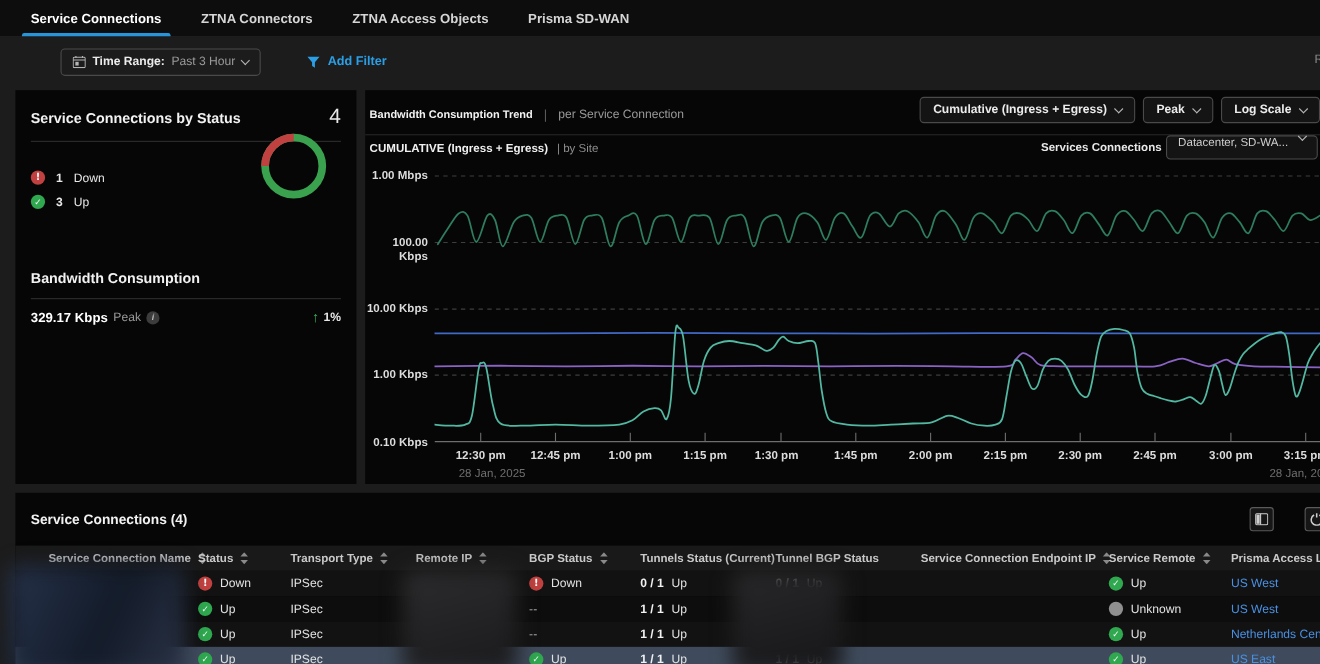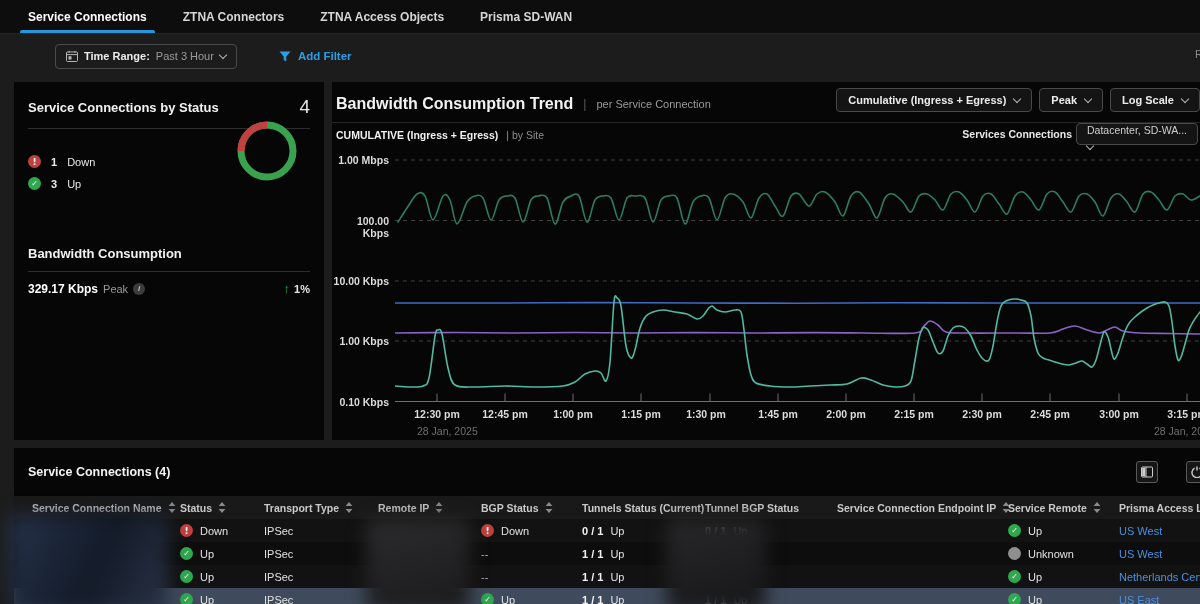--- a/index.html
+++ b/index.html
@@ -48,35 +48,35 @@
   .bw-stat{margin-top:9px;display:flex;align-items:center;}
   .bw-stat .v{font-size:12px;font-weight:700;color:#ffffff;}
   .bw-stat .q{font-size:11px;color:#9a9a9a;margin-left:5px;}
   .info-i{width:12px;height:12px;border-radius:50%;background:#3c3c3c;color:#bdbdbd;font-size:8px;
           font-weight:700;display:inline-flex;align-items:center;justify-content:center;margin-left:5px;
           font-style:italic;}
   .bw-change{margin-left:auto;display:flex;align-items:center;gap:4px;font-size:11px;font-weight:700;}
   .bw-change .arr{color:#35b558;font-size:13px;font-weight:700;}
   
   .chart-head{position:absolute;left:4px;top:8px;right:0;height:28px;display:flex;align-items:center;}
-  .chart-title{font-size:16px;font-weight:700;color:#f2f2f2;}
+  .chart-title{font-size:10px;font-weight:700;color:#f2f2f2;}
   .dividebar{color:#5a5a5a;margin:0 10px;font-size:12px;}
   .chart-sub{font-size:11px;color:#9a9a9a;}
   .pills{position:absolute;right:0;top:6px;display:flex;gap:7px;}
   .pill{height:24px;border:1px solid #4a4a4a;border-radius:4px;background:#141414;display:flex;
         align-items:center;gap:8px;padding:0 11px;font-size:11px;font-weight:700;color:#ececec;
         white-space:nowrap;cursor:pointer;flex:none;}
   .rule{position:absolute;left:0;right:0;top:40px;border-top:1px solid #262626;}
   .mode-row{position:absolute;left:4px;top:47px;display:flex;align-items:center;}
   .mode-lbl{font-size:10.5px;font-weight:700;color:#f0f0f0;}
   .mode-sub{font-size:10.5px;color:#8d8d8d;}
   .svc-row{position:absolute;right:2px;top:41px;display:flex;align-items:center;gap:4px;}
   .svc-lbl{font-size:10.5px;font-weight:700;color:#e8e8e8;}
   .svc-pill{height:22px;border:1px solid #4a4a4a;border-radius:4px;background:#141414;display:flex;
-            gap:10px;padding:0 10px;font-size:10.5px;color:#cfcfcf;cursor:pointer;flex-direction:column;}
+            gap:10px;padding:0 10px;font-size:10.5px;color:#cfcfcf;cursor:pointer;}
   
   #plot{position:absolute;left:63px;top:68px;}
   .ylab{position:absolute;left:0;width:57px;text-align:right;font-size:10.5px;font-weight:700;
         color:#dcdcdc;}
   .xlab{position:absolute;width:64px;text-align:center;font-size:10.5px;font-weight:700;color:#dcdcdc;
         top:326px;}
   .datelab{position:absolute;top:343px;font-size:10.5px;color:#6f6f6f;white-space:nowrap;}
   
   .tbl-title{position:absolute;left:14px;top:17px;font-size:12.5px;font-weight:700;color:#f2f2f2;}
   .tbl-btn{position:absolute;top:13px;width:22px;height:22px;border:1px solid #5a5a5a;border-radius:3px;
@@ -251,21 +251,21 @@
         <rect x="1.2" y="1.8" width="3" height="8.4" fill="#cfcfcf"></rect>
       </svg>
     </div>
     <div class="tbl-btn" style="right:-8px;">
       <svg width="12" height="12" viewBox="0 0 12 12">
         <path d="M3.6,2.2 a5,5 0 1 0 4.8,0" fill="none" stroke="#cfcfcf" stroke-width="1.4"></path>
         <line x1="6" y1="0.5" x2="6" y2="4.5" stroke="#cfcfcf" stroke-width="1.4"></line>
       </svg>
     </div>
     <div class="thead" id="thead">
-        <div class="th" style="left: 18px; justify-content: space-between;">
+        <div class="th" style="left: 30px; justify-content: space-between;">
           <span>Service Connection Name</span>
           <svg width="8" height="11" viewBox="0 0 8 11">
             <path d="M4,0 L7.4,4 H0.6 Z" fill="#8a8a8a"></path>
             <path d="M4,11 L7.4,7 H0.6 Z" fill="#8a8a8a"></path>
           </svg>
         </div>
         <div class="th" style="left: 166px;">
           <span>Status</span>
           <svg width="8" height="11" viewBox="0 0 8 11">
             <path d="M4,0 L7.4,4 H0.6 Z" fill="#8a8a8a"></path>

